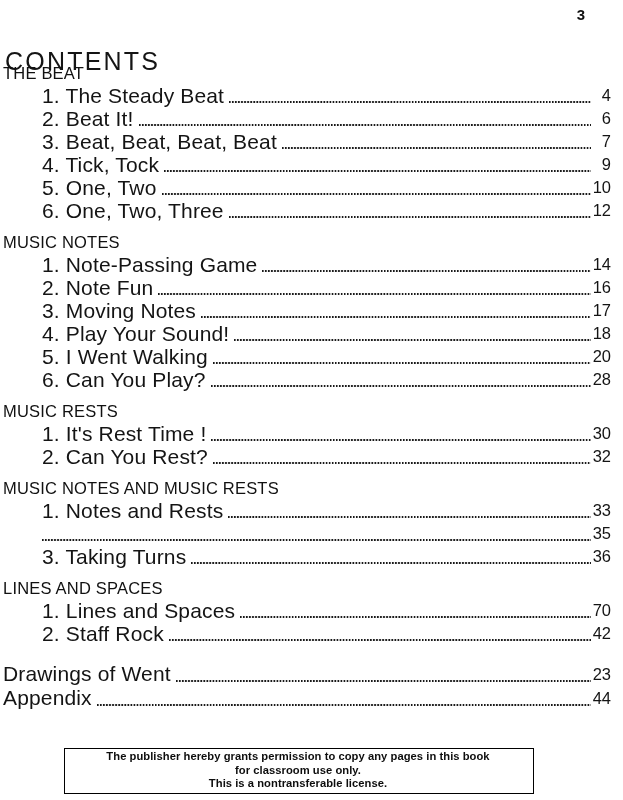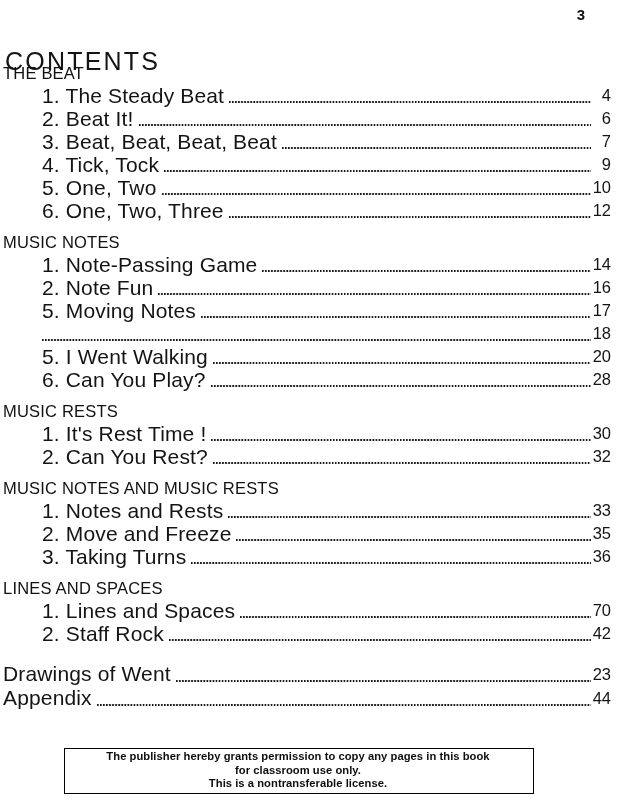--- a/index.html
+++ b/index.html
@@ -216,25 +216,26 @@
               <span class="entry-label">1. Note-Passing Game</span>
               <span class="leader"></span>
               <span class="entry-page">14</span>
             </div>
             <div class="entry">
               <span class="entry-label">2. Note Fun</span>
               <span class="leader"></span>
               <span class="entry-page">16</span>
             </div>
             <div class="entry">
-              <span class="entry-label">5. Moving Notes</span>
+              <span class="entry-label">3. Moving Notes</span>
               <span class="leader"></span>
               <span class="entry-page">17</span>
             </div>
             <div class="entry">
+              <span class="entry-label">4. Play Your Sound!</span>
               <span class="leader"></span>
               <span class="entry-page">18</span>
             </div>
             <div class="entry">
               <span class="entry-label">5. I Went Walking</span>
               <span class="leader"></span>
               <span class="entry-page">20</span>
             </div>
             <div class="entry">
               <span class="entry-label">6. Can You Play?</span>
@@ -260,21 +261,20 @@
         </div>
         <div class="section">
           <div class="section-title">MUSIC NOTES AND MUSIC RESTS</div>
           <div class="entries">
             <div class="entry">
               <span class="entry-label">1. Notes and Rests</span>
               <span class="leader"></span>
               <span class="entry-page">33</span>
             </div>
             <div class="entry">
-              <span class="entry-label">2. Move and Freeze</span>
               <span class="leader"></span>
               <span class="entry-page">35</span>
             </div>
             <div class="entry">
               <span class="entry-label">3. Taking Turns</span>
               <span class="leader"></span>
               <span class="entry-page">36</span>
             </div>
           </div>
         </div>

